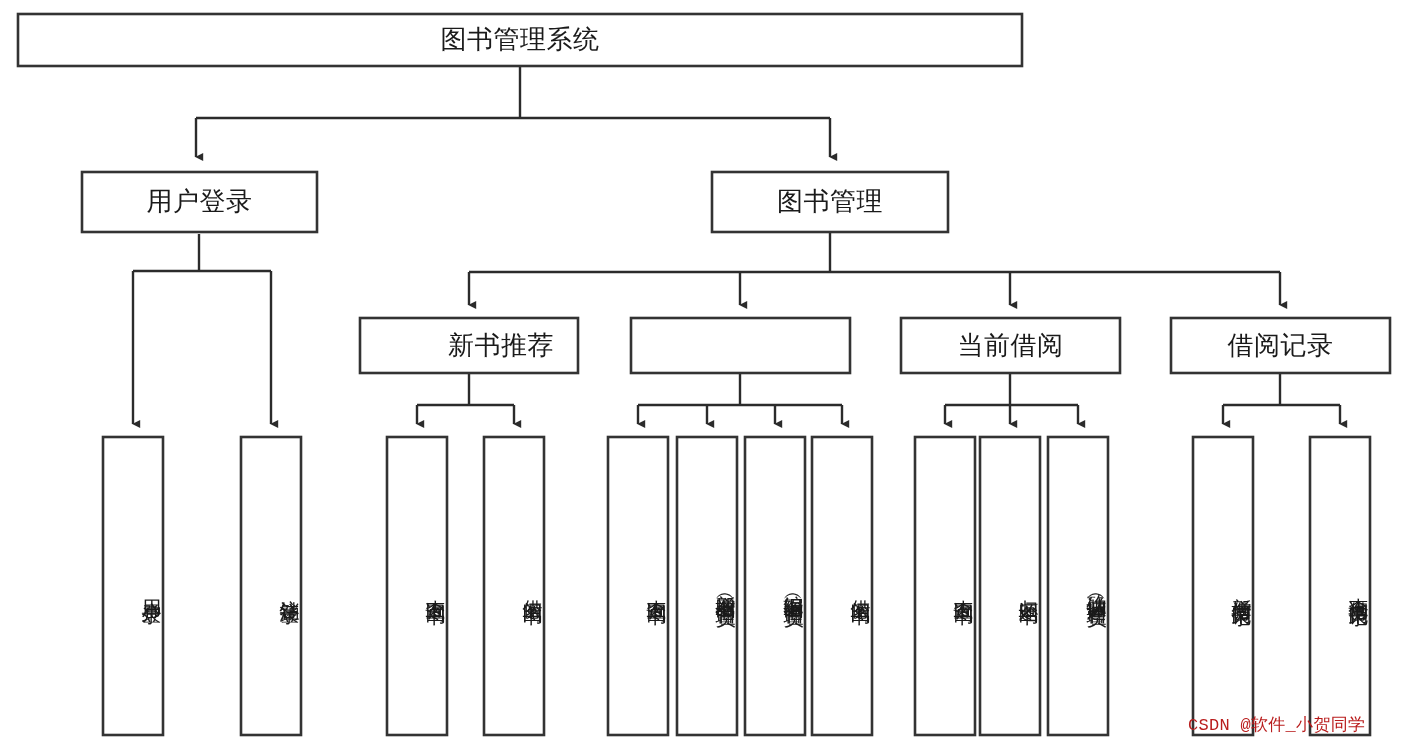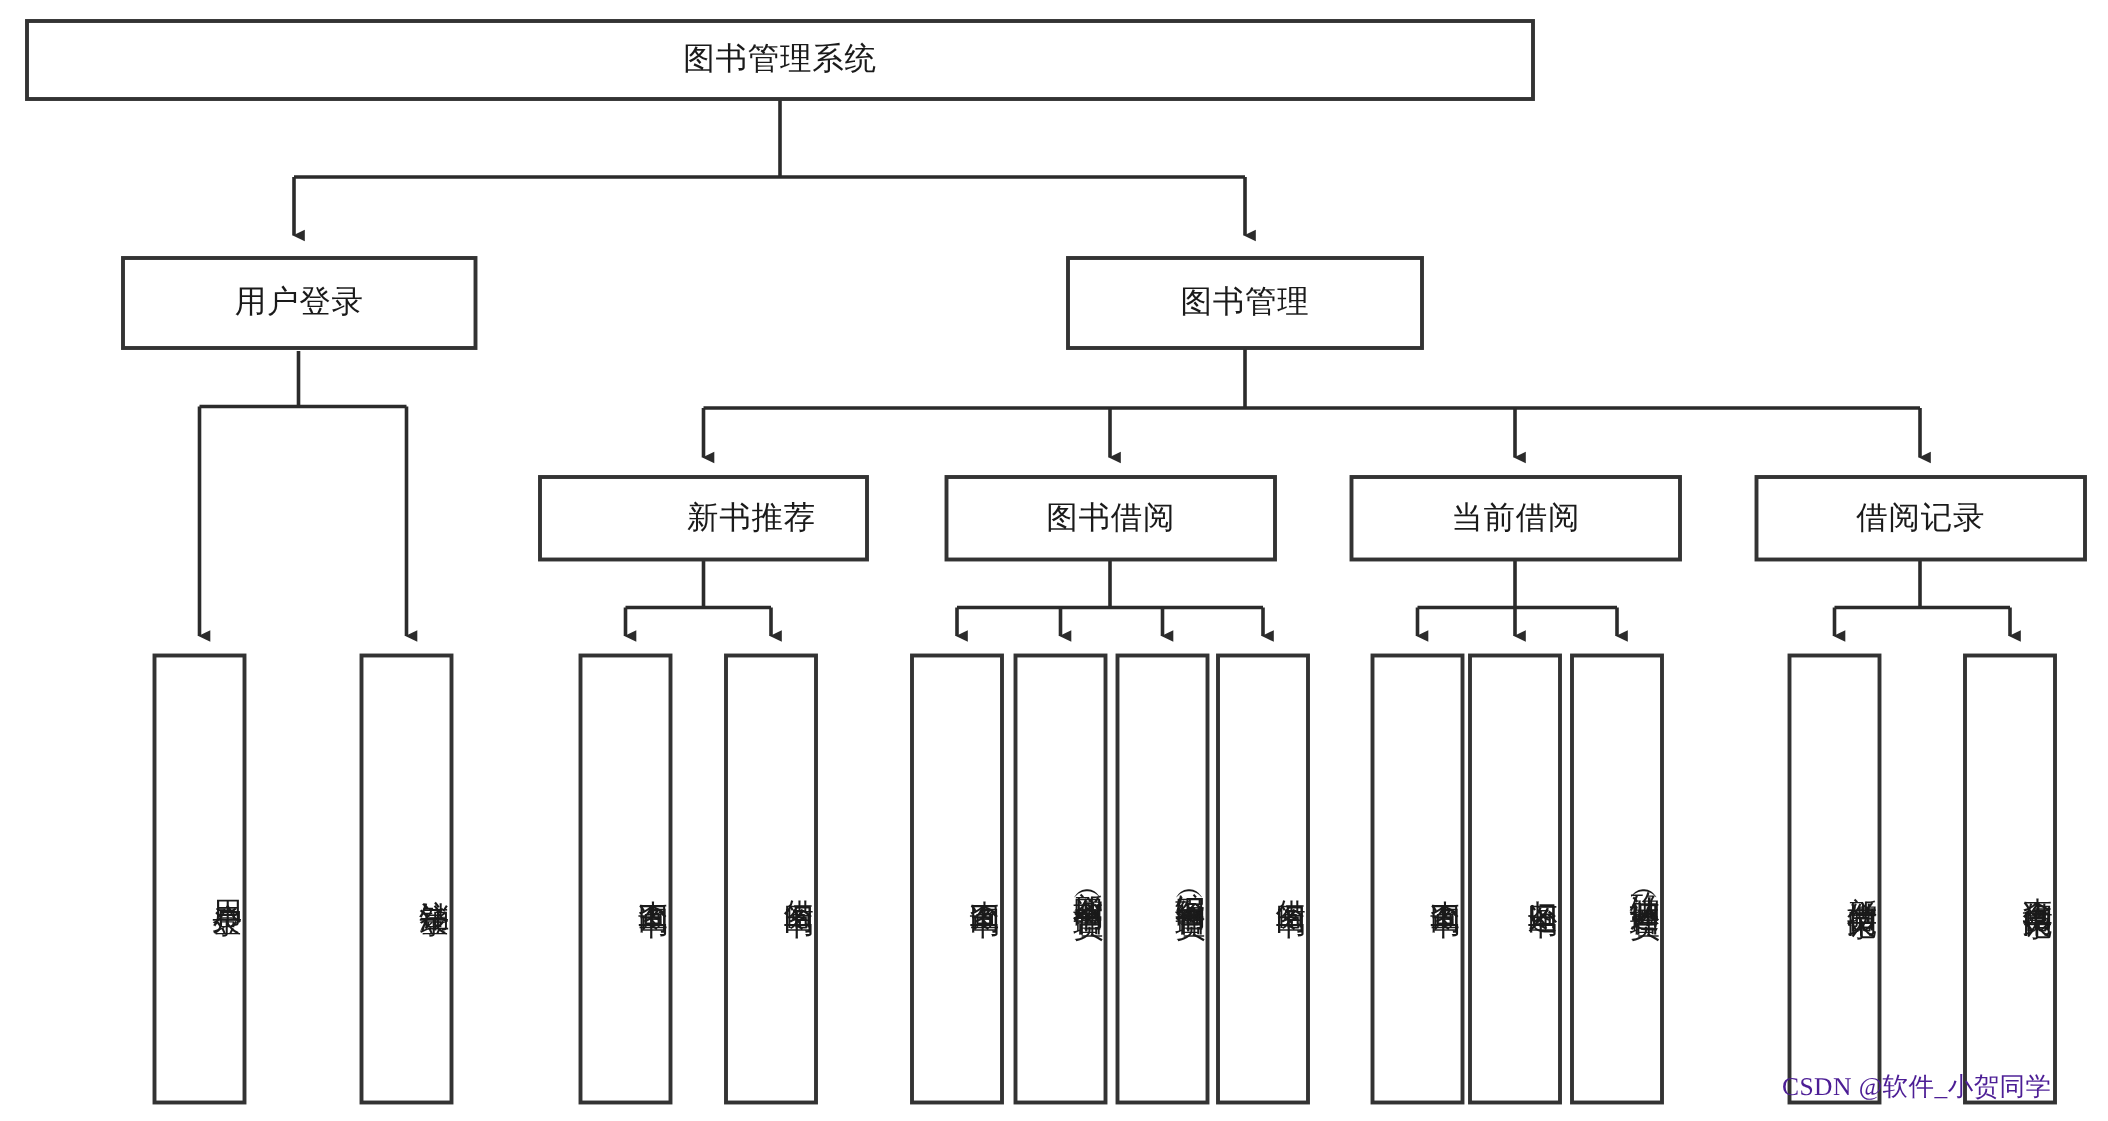--- a/index.html
+++ b/index.html
@@ -23,45 +23,45 @@
     top: 0;
     width: 1405px;
     height: 747px;
   }
   .node-label {
     position: absolute;
     display: flex;
     align-items: center;
     justify-content: center;
     color: #1a1a1a;
-    font-size: 21px;
+    font-size: 26px;
     line-height: 1.12;
     letter-spacing: 0.5px;
     white-space: nowrap;
     pointer-events: none;
   }
   .node-label.vertical {
     writing-mode: vertical-rl;
     text-orientation: upright;
     align-items: flex-start;
     justify-content: center;
     padding-top: 4px;
     font-size: 20px;
     letter-spacing: 2px;
     box-sizing: border-box;
   }
   .watermark {
     position: absolute;
     left: 1188px;
     top: 713px;
     font-size: 17px;
-    color: #4c1d95;
+    color: #b91c1c;
     white-space: nowrap;
     letter-spacing: 0.3px;
-    font-family: Liberation Serif, serif;
+    font-family: Liberation Mono, monospace;
   }
 </style>
 </head>
 <body>
 
 <div id="canvas">
 
   <svg id="diagram-svg" viewBox="0 0 1405 747" xmlns="http://www.w3.org/2000/svg">
     <defs>
       <marker id="arrowhead" markerWidth="9" markerHeight="9" refX="4.2" refY="7.6" orient="auto" markerUnits="userSpaceOnUse">
@@ -142,21 +142,20 @@
       <rect x="1310" y="437" width="60" height="298"></rect>
     </g>
   </svg>
 
   <div class="node-label" style="left:18px;top:14px;width:1004px;height:52px;">图书管理系统</div>
 
   <div class="node-label" style="left:82px;top:172px;width:235px;height:60px;">用户登录</div>
   <div class="node-label" style="left:712px;top:172px;width:236px;height:60px;">图书管理</div>
 
   <div class="node-label" style="left:360px;top:318px;width:218px;height:55px;padding-left:32px;">新书推荐</div>
-  <div class="node-label" style="left:631px;top:318px;width:219px;height:55px;">图书借阅</div>
   <div class="node-label" style="left:901px;top:318px;width:219px;height:55px;border-radius:11px;">当前借阅</div>
   <div class="node-label" style="left:1171px;top:318px;width:219px;height:55px;">借阅记录</div>
 
   <div class="node-label vertical" style="left:103px;top:437px;width:60px;height:298px;">用户登录</div>
   <div class="node-label vertical" style="left:241px;top:437px;width:60px;height:298px;">注销登录</div>
 
   <div class="node-label vertical" style="left:387px;top:437px;width:60px;height:298px;">查询图书</div>
   <div class="node-label vertical" style="left:484px;top:437px;width:60px;height:298px;">借阅图书</div>
 
   <div class="node-label vertical" style="left:608px;top:437px;width:60px;height:298px;">查询图书</div>

